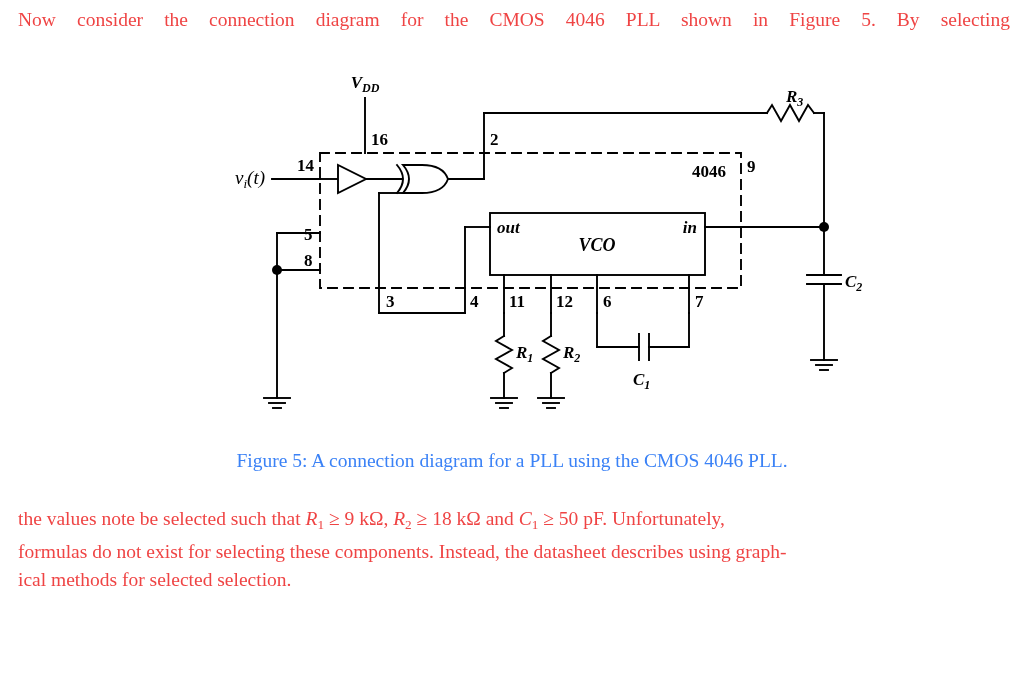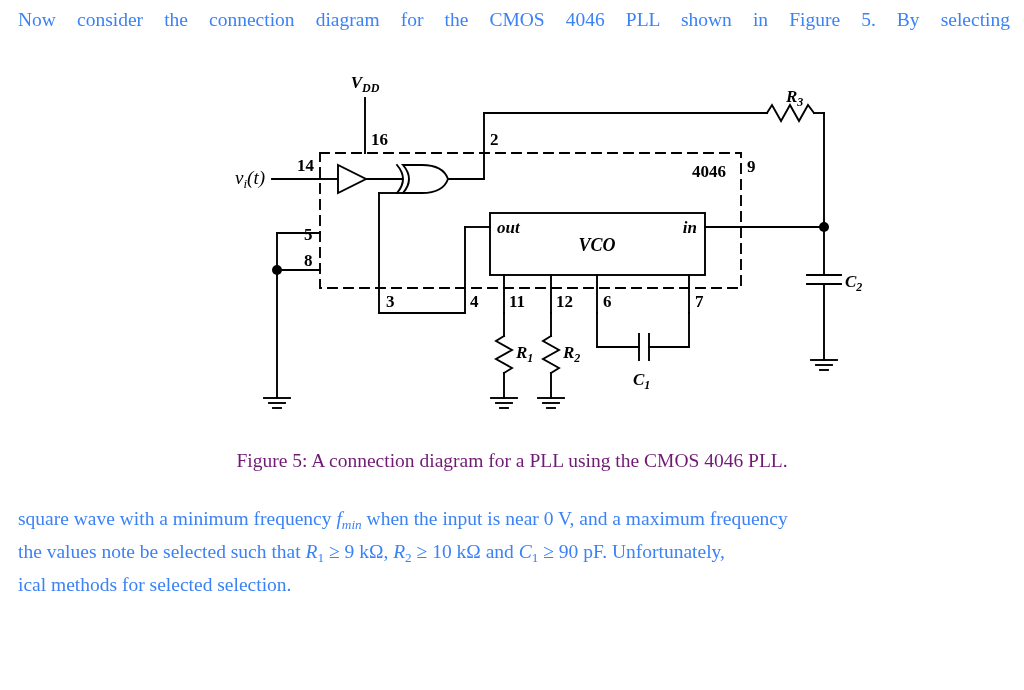--- a/index.html
+++ b/index.html
@@ -18,21 +18,21 @@
   .page {
     position: relative;
     width: 1024px;
     height: 690px;
   }
   .para {
     position: absolute;
     font-size: 19.5px;
     line-height: 27.5px;
     text-align: justify;
-    color: #3b82f6;
+    color: #ef4444;
   }
   #intro-para {
     left: 18px;
     top: 6px;
     width: 992px;
     text-align: justify;
     text-align-last: justify;
   }
   #body-para {
     left: 18px;
@@ -40,21 +40,21 @@
     width: 992px;
   }
   #body-para .lastline { text-align: left; }
   .cap {
     position: absolute;
     left: 0px;
     top: 450px;
     width: 1024px;
     text-align: center;
     font-size: 19.5px;
-    color: #701a75;
+    color: #3b82f6;
   }
   
   i.m { font-family: "Liberation Serif", "DejaVu Serif", serif; font-style: italic; }
   .sub { font-size: 0.68em; vertical-align: -0.28em; font-style: italic; }
   .subn { font-size: 0.68em; vertical-align: -0.28em; font-style: normal; }
   .nb { white-space: nowrap; }
 
   
   #figure {
     position: absolute;
@@ -245,23 +245,23 @@
     </svg>
   </div>
 
   <div class="cap">
     <span>Figure 5:</span>
     <span>A connection diagram for a PLL using the CMOS 4046 PLL.</span>
   </div>
 
   <div class="para" id="body-para">
     <div>
-      <span>square wave with a minimum frequency </span><span class="nb"><i class="m">f</i><span class="sub">min</span></span><span> when the input is near 0 V, and a maximum frequency</span>
+      <span>the values note be selected such that </span><span class="nb"><i class="m">R</i><span class="subn">1</span></span><span> ≥ 9 kΩ, </span><span class="nb"><i class="m">R</i><span class="subn">2</span></span><span> ≥ 18 kΩ and </span><span class="nb"><i class="m">C</i><span class="subn">1</span></span><span> ≥ 50 pF. Unfortunately,</span>
     </div>
     <div>
-      <span>the values note be selected such that </span><span class="nb"><i class="m">R</i><span class="subn">1</span></span><span> ≥ 9 kΩ, </span><span class="nb"><i class="m">R</i><span class="subn">2</span></span><span> ≥ 10 kΩ and </span><span class="nb"><i class="m">C</i><span class="subn">1</span></span><span> ≥ 90 pF. Unfortunately,</span>
+      <span>formulas do not exist for selecting these components.  Instead, the datasheet describes using graph-</span>
     </div>
     <div class="lastline">
       <span>ical methods for selected selection.</span>
     </div>
   </div>
 
 </div>
 
 </body></html>

